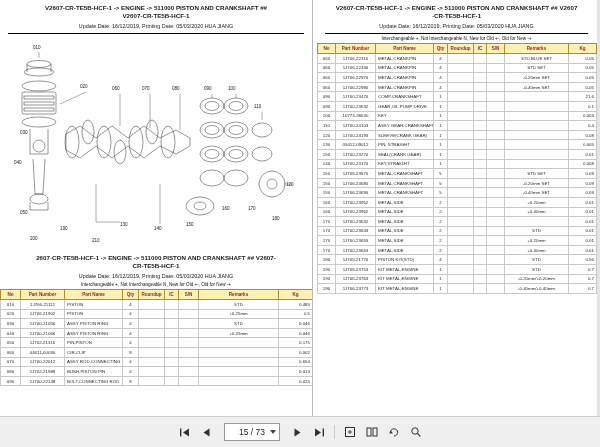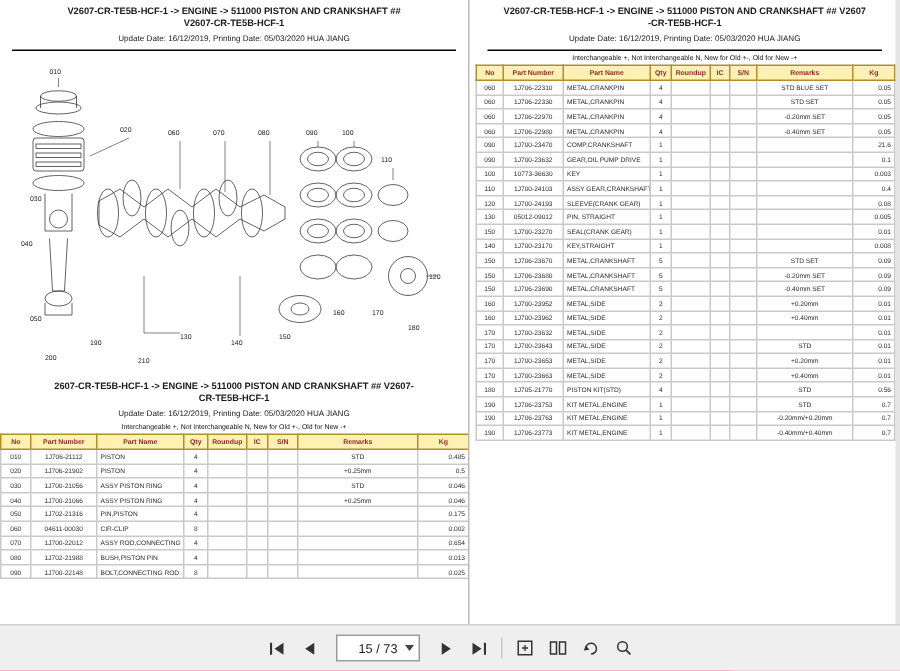--- a/index.html
+++ b/index.html
@@ -5,21 +5,21 @@
   html,body{margin:0;padding:0;}
   body{
     width:600px;height:447px;
     background:#ffffff;
     font-family:"Liberation Sans", sans-serif;
     overflow:hidden;
     position:relative;
   }
   .page{
     position:absolute;left:0;top:0;width:488px;height:447px;
-    background:#ec4899;
+    background:#6d28d9;
   }
   
   .doc-left{
     position:absolute;left:0;top:0;width:312px;height:417px;
     background:#ffffff;border-right:1px solid #b9b9b9;
     overflow:hidden;
   }
   .doc-right{
     position:absolute;left:313px;top:0;width:287px;height:417px;
     background:#ffffff;

